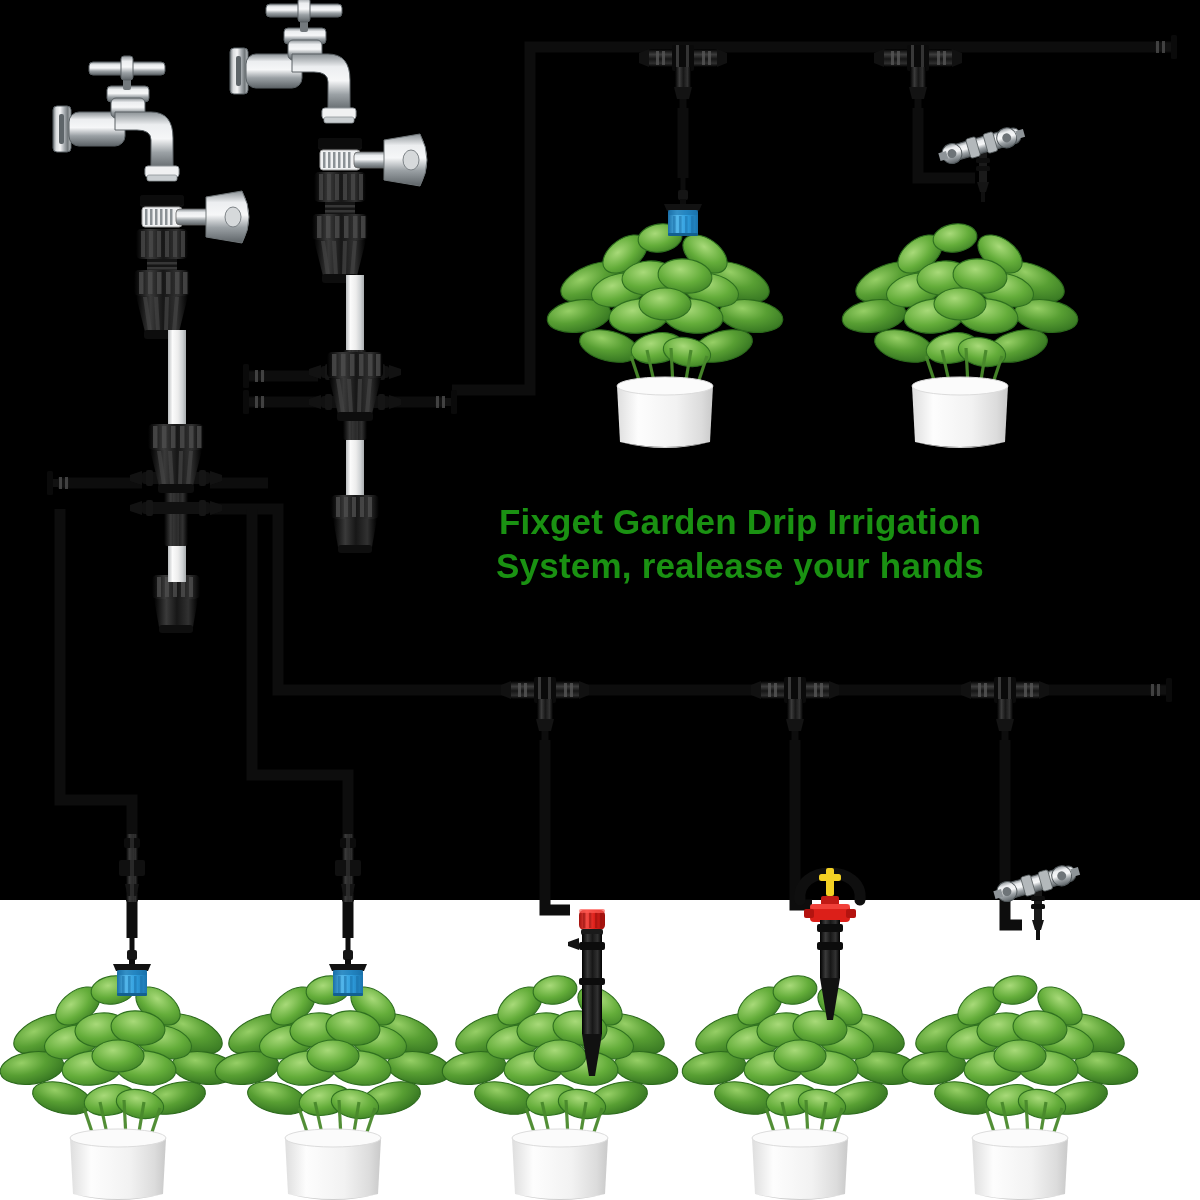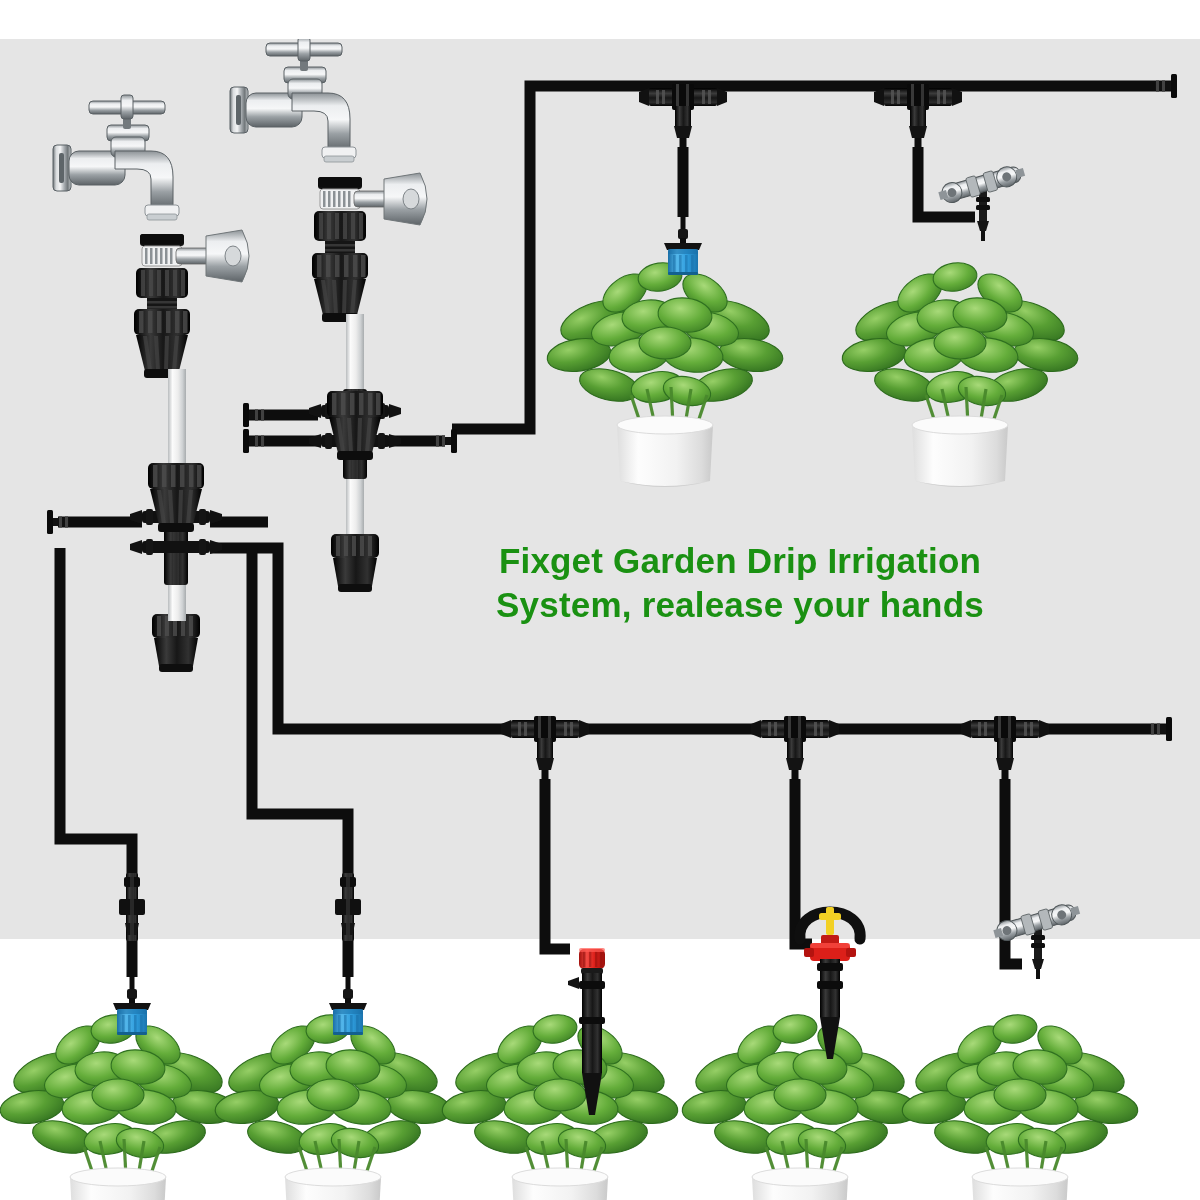--- a/index.html
+++ b/index.html
@@ -1,17 +1,17 @@
 <!DOCTYPE html>
 <html><head>
 <meta charset="utf-8">
 <style>
   html,body{margin:0;padding:0;background:#ffffff;}
   body{width:1200px;height:1200px;overflow:hidden;font-family:"Liberation Sans",sans-serif;}
-  #stage{position:relative;width:1200px;height:900px;background:#e5e5e5;margin-top:39px;}
+  #stage{position:relative;width:1200px;height:900px;background:#000000;}
   #stage svg{position:absolute;left:0;top:0;}
   .headline{
     position:absolute;
     left:430px; top:500px; width:620px;
     text-align:center;
     font-family:"Liberation Sans",sans-serif;
     font-weight:700;
     font-size:35px;
     line-height:44px;
     letter-spacing:0.2px;

